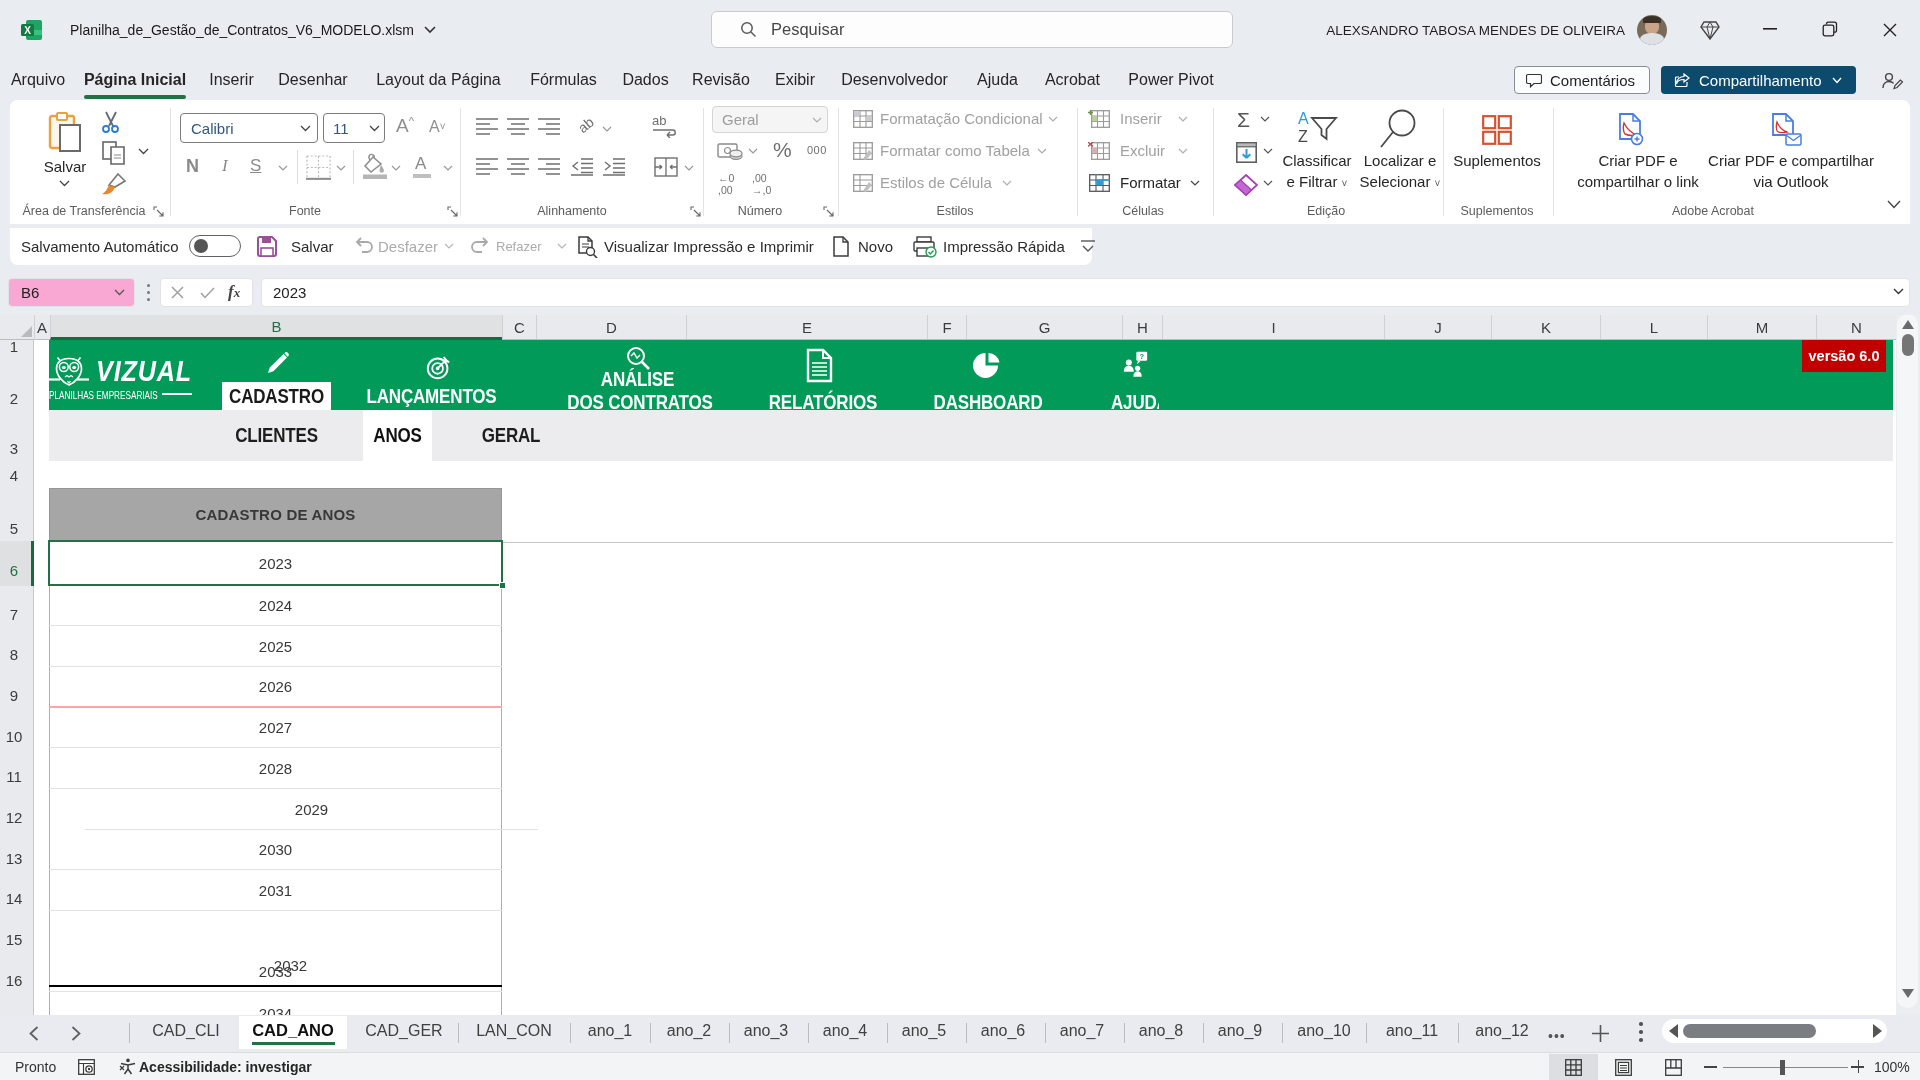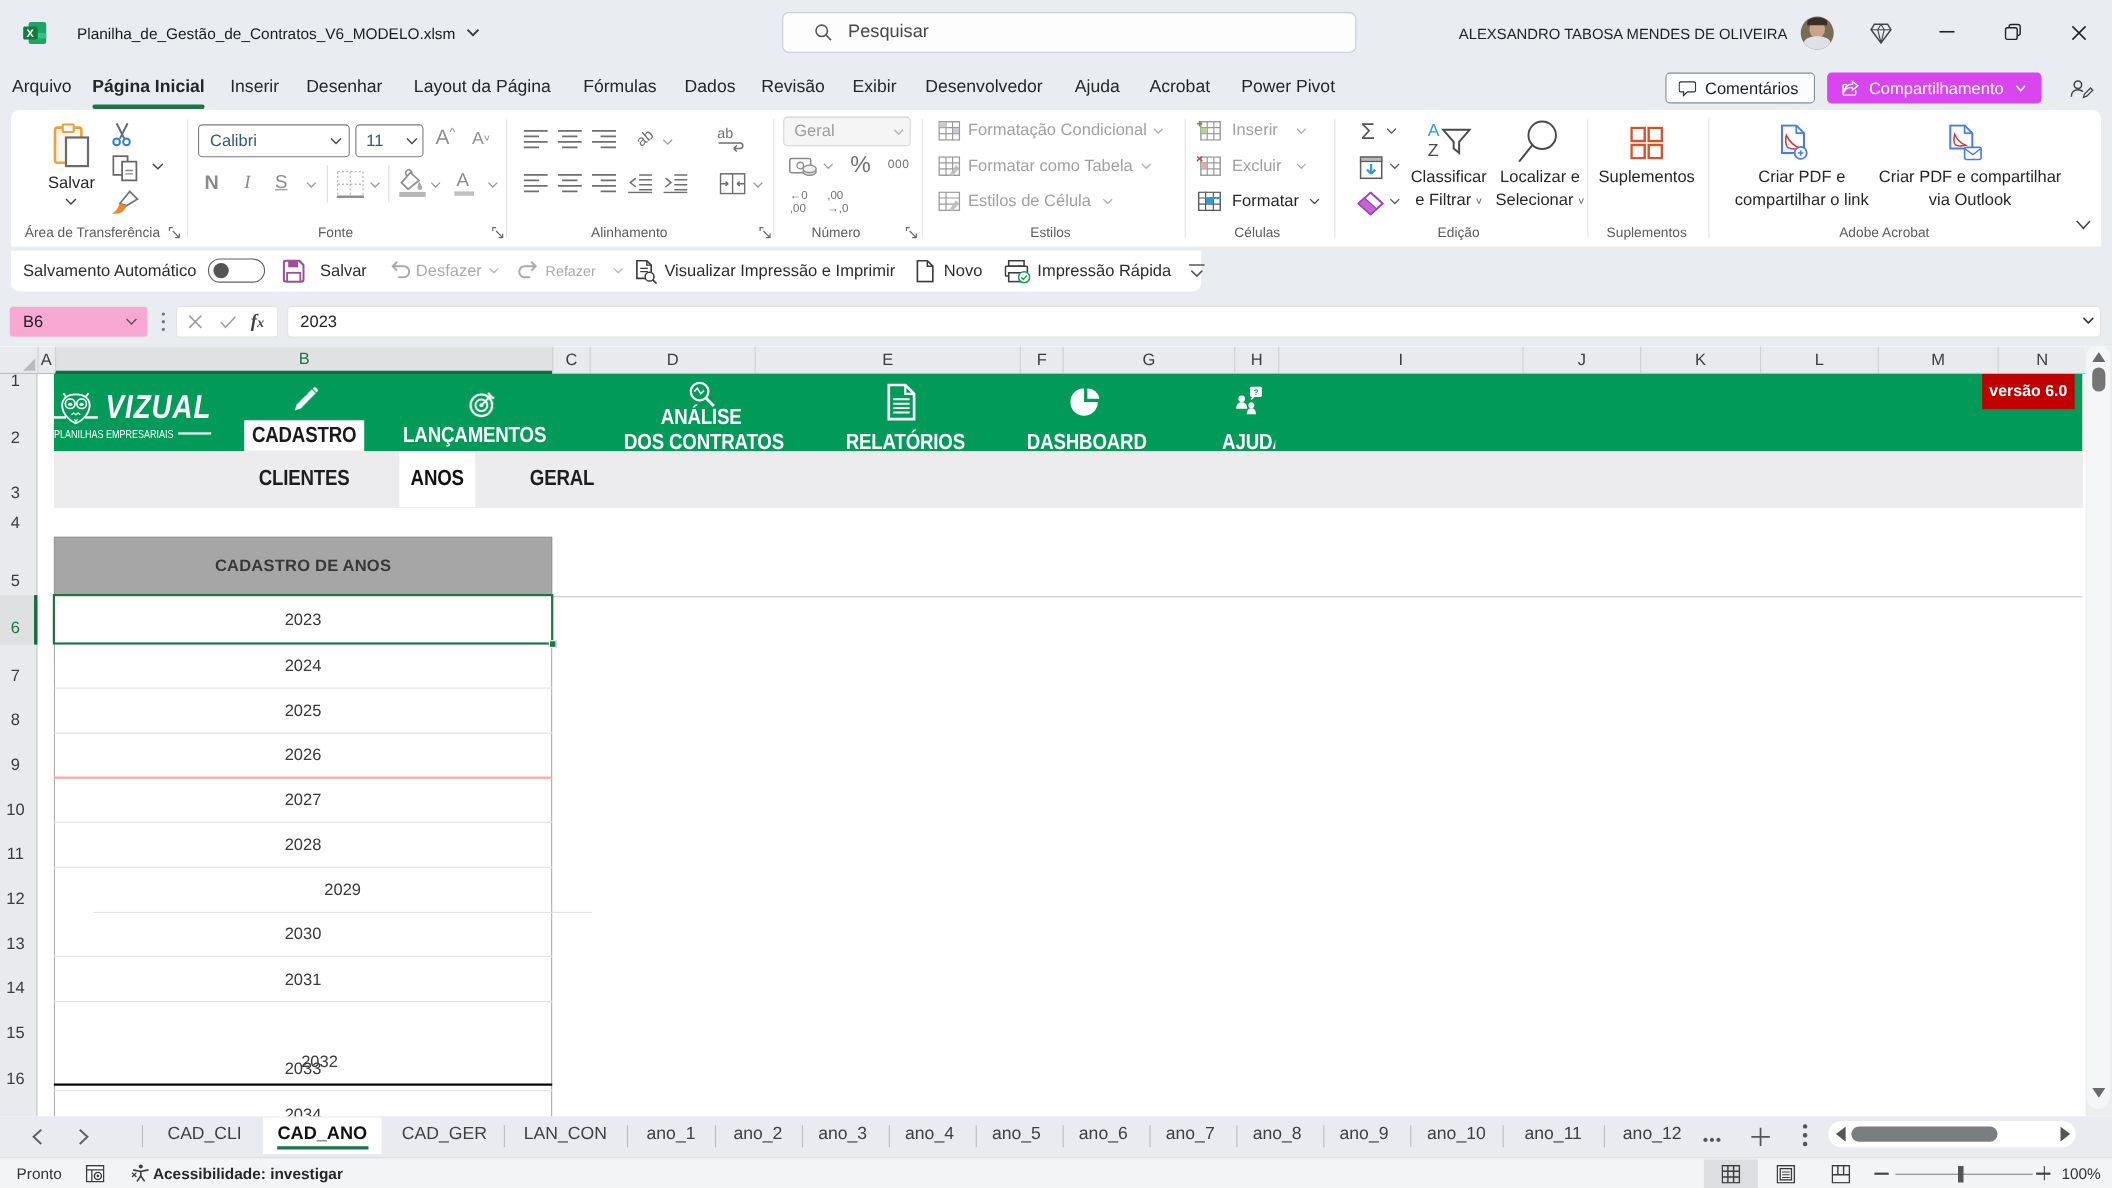--- a/index.html
+++ b/index.html
@@ -81,21 +81,21 @@
   <div class="abs ctr" style="left:1043px;top:0;height:36px;width:59px;">Acrobat</div>
   <div class="abs ctr" style="left:1126px;top:0;height:36px;width:90px;">Power Pivot</div>
 
   <div class="abs vctr" style="left:1514px;top:4px;width:136px;height:28px;border:1px solid #868e96;border-radius:4px;background:#fbfcfd;">
     <svg style="margin-left:11px;" width="16" height="15" viewBox="0 0 16 15">
         <path d="M2 1.5 H14 A1.5 1.5 0 0 1 15.5 3 V9 A1.5 1.5 0 0 1 14 10.5 H8 L4.5 13.8 V10.5 H2 A1.5 1.5 0 0 1 .5 9 V3 A1.5 1.5 0 0 1 2 1.5 Z" stroke="#333" stroke-width="1.2" fill="none"></path>
       </svg>
     <span style="margin-left:8px;font-size:15px;color:#1f1f1f;">Comentários</span>
   </div>
 
-  <div class="abs vctr" style="left:1661px;top:4px;width:195px;height:28px;border-radius:4px;background:#d946ef;">
+  <div class="abs vctr" style="left:1661px;top:4px;width:195px;height:28px;border-radius:4px;background:#0c4a6e;">
     <svg style="margin-left:13px;" width="16" height="15" viewBox="0 0 16 15">
         <path d="M10 1 L15 5 L10 9 V6.5 C5 6.5 3 9 2.5 11 C2.5 6 6 3.5 10 3.5 Z" stroke="#fff" stroke-width="1.2" fill="none"></path>
         <path d="M13 9 V12.5 A1 1 0 0 1 12 13.5 H2.5 A1 1 0 0 1 1.5 12.5 V5 A1 1 0 0 1 2.5 4 H5" stroke="#fff" stroke-width="1.2" fill="none"></path>
       </svg>
     <span style="margin-left:9px;font-size:15px;color:#fff;">Compartilhamento</span>
     <svg style="margin-left:10px;" width="10" height="7" viewBox="0 0 10 7">
         <path d="M1 1 L5 5.5 L9 1" stroke="#fff" stroke-width="1.4" fill="none"></path>
       </svg>
   </div>
   <svg class="abs" style="left:1880px;top:9px;" width="24" height="20" viewBox="0 0 24 20">

